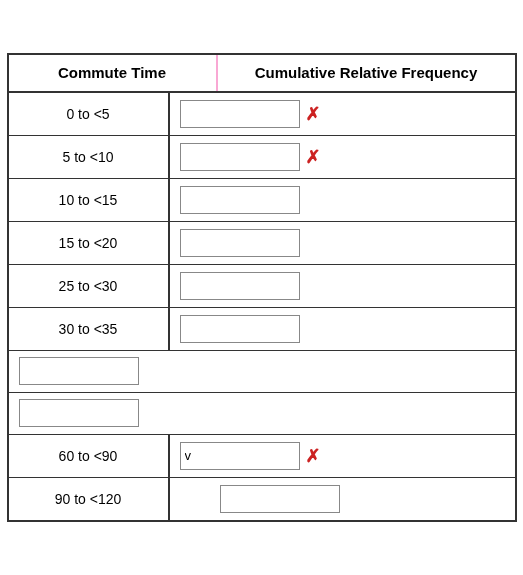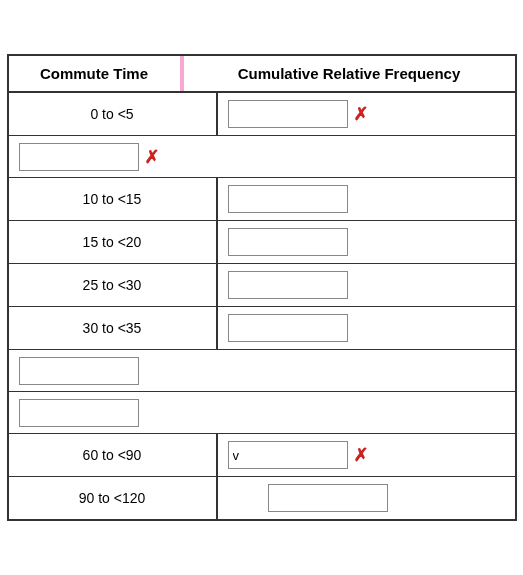--- a/index.html
+++ b/index.html
@@ -31,22 +31,22 @@
 
     .header-cell {
       font-weight: bold;
       font-size: 15px;
       padding: 8px 10px;
       text-align: center;
       line-height: 1.3;
     }
 
     .header-cell-left {
-      width: 175px;
-      border-right: 4px solid #f9a8d4;
+      width: 209px;
+      border-right: 2px solid #f9a8d4;
       flex-shrink: 0;
     }
 
     .header-cell-right {
       flex: 1;
       text-align: center;
       border-radius: 16px;
     }
 
     .table-row {
@@ -55,21 +55,21 @@
       min-height: 42px;
       align-items: center;
     }
 
     .table-row:last-child {
       border-bottom: none;
       gap: 40px;
     }
 
     .row-label {
-      width: 209px;
+      width: 161px;
       flex-shrink: 0;
       border-right: 2px solid #333;
       text-align: center;
       font-size: 14px;
       padding: 8px 10px;
       min-height: 42px;
       display: flex;
       align-items: center;
       justify-content: center;
     }
@@ -109,20 +109,21 @@
   </div>
   <div id="table-body">
       <div class="table-row">
         <div class="row-label">0 to &lt;5</div>
         <div class="row-input-cell">
           <input type="text" class="freq-input" style="">
           <span class="x-mark">✗</span>
         </div>
       </div>
       <div class="table-row">
+        <div class="row-label">5 to &lt;10</div>
         <div class="row-input-cell">
           <input type="text" class="freq-input" style="">
           <span class="x-mark">✗</span>
         </div>
       </div>
       <div class="table-row">
         <div class="row-label">10 to &lt;15</div>
         <div class="row-input-cell">
           <input type="text" class="freq-input" style="">
         </div>

